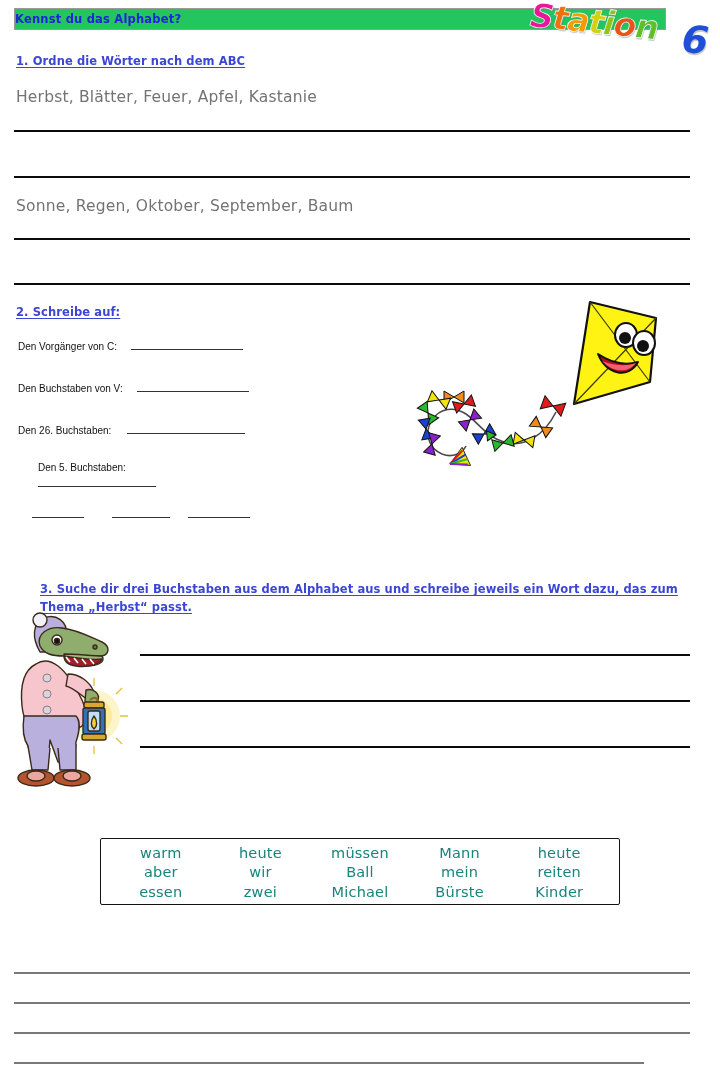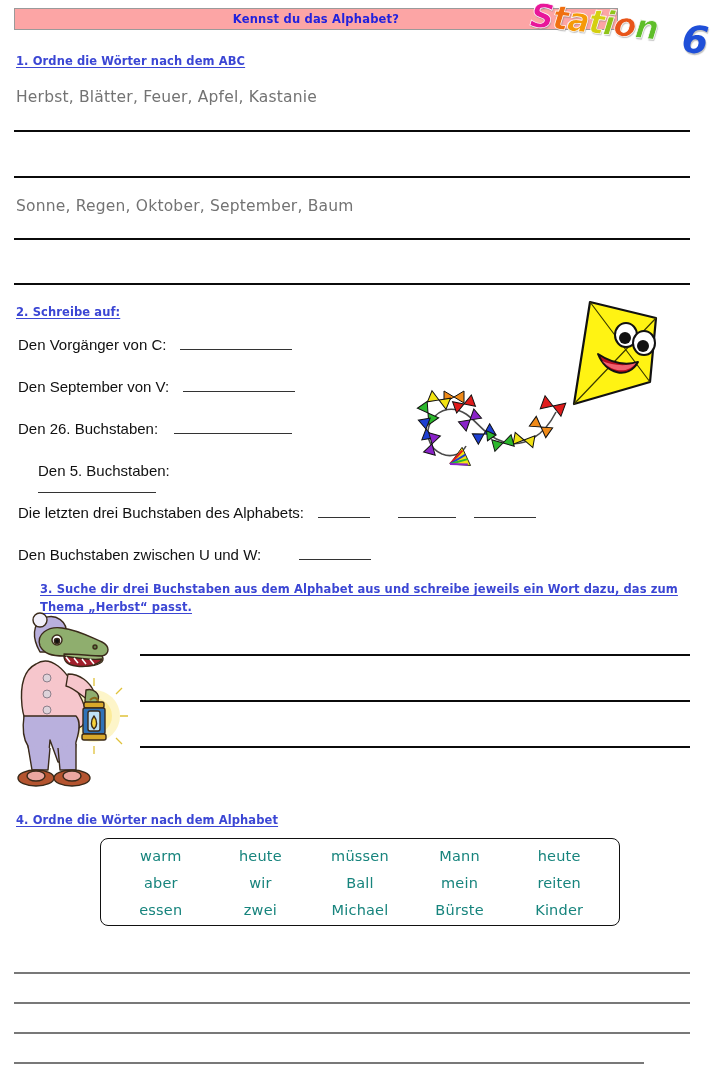--- a/index.html
+++ b/index.html
@@ -20,28 +20,27 @@
   .sheet {
     position: absolute;
     inset: 0;
   }
 
   
   .title-box {
     position: absolute;
     left: 14px;
     top: 8px;
-    width: 604px;
+    width: 652px;
     height: 22px;
     border: 1px solid #9a9a9a;
     box-sizing: border-box;
-    background: #fca5a5;
+    background: #22c55e;
     display: flex;
     align-items: center;
-    justify-content: center;
   }
   .title-text {
     font-family: "DejaVu Sans", sans-serif;
     font-size: 11.5px;
     font-weight: bold;
     color: #2222dd;
     letter-spacing: .2px;
     white-space: nowrap;
   }
 
@@ -119,42 +118,42 @@
   .rule-gray {
     position: absolute;
     height: 0;
     border-top: 2px solid #787878;
   }
 
   
   .q-row {
     position: absolute;
     font-family: "Liberation Sans", sans-serif;
-    font-size: 15px;
+    font-size: 10px;
     color: #111111;
     white-space: nowrap;
     display: flex;
     align-items: baseline;
   }
   .q-label { margin-right: 0; }
   .blank {
     display: inline-block;
     border-bottom: 1px solid #333;
     height: 13px;
   }
 
   
   .wordbox {
     position: absolute;
     left: 100px;
     top: 838px;
     width: 520px;
-    height: 88px;
+    height: 67px;
     border: 1.2px solid #111;
-    border-radius: 8px;
+    border-radius: 2px;
     box-sizing: border-box;
     background: #fff;
   }
   .wordbox-grid {
     position: absolute;
     inset: 0;
     display: grid;
     grid-template-columns: repeat(5, 1fr);
     grid-template-rows: repeat(3, 1fr);
     align-items: center;
@@ -201,45 +200,40 @@
   <div class="rule" style="left:14px; top:283px; width:676px;"></div>
 
   <div class="heading" style="left:16px; top:305px;">2. Schreibe auf:</div>
 
   <div class="q-row" style="left:18px; top:336px;">
     <span class="q-label">Den Vorgänger von C:</span>
     <span class="blank" style="width:112px; margin-left:14px;"></span>
   </div>
 
   <div class="q-row" style="left:18px; top:378px;">
-    <span class="q-label">Den September von V:</span>
+    <span class="q-label">Den Buchstaben von V:</span>
     <span class="blank" style="width:112px; margin-left:14px;"></span>
   </div>
 
   <div class="q-row" style="left:18px; top:420px;">
     <span class="q-label">Den 26. Buchstaben:</span>
     <span class="blank" style="width:118px; margin-left:16px;"></span>
   </div>
 
   <div class="q-row" style="left:18px; top:462px;flex-direction:column;">
     <span class="q-label">Den 5. Buchstaben:</span>
     <span class="blank" style="width:118px; margin-left:20px;"></span>
   </div>
 
   <div class="q-row" style="left:18px; top:504px;">
-    <span class="q-label">Die letzten drei Buchstaben des Alphabets:</span>
     <span class="blank" style="width:52px; margin-left:14px;"></span>
     <span class="blank" style="width:58px; margin-left:28px;"></span>
     <span class="blank" style="width:62px; margin-left:18px;"></span>
   </div>
 
-  <div class="q-row" style="left:18px; top:546px;">
-    <span class="q-label">Den Buchstaben zwischen U und W:</span>
-    <span class="blank" style="width:72px; margin-left:38px;"></span>
-  </div>
 
   <div class="art kite-art">
     <svg viewBox="0 0 268 190" width="268" height="190" xmlns="http://www.w3.org/2000/svg">
 
       <path d="M152 116 C140 140 120 152 100 146 C82 141 74 126 62 118
                C50 110 36 112 28 124 C20 136 24 152 38 158 C48 162 58 158 62 150" fill="none" stroke="#4a4a4a" stroke-width="1.6"></path>
       <g stroke="#111" stroke-width="1">
 
         <g transform="translate(149,110) rotate(20)">
           <path d="M0 0 L-11 -7 L-11 7 Z" fill="#e01b1b"></path>
@@ -376,21 +370,20 @@
         <path d="M88 88 C92 84 96 86 96 90" fill="none" stroke="#8a6a1a" stroke-width="2"></path>
         <rect x="82" y="90" width="20" height="6" rx="2" fill="#d8a82a"></rect>
         <rect x="81" y="96" width="22" height="26" rx="2" fill="#2f72b8"></rect>
         <rect x="86" y="99" width="12" height="20" rx="2" fill="#bfe0f5"></rect>
         <path d="M92 104 C96 109 95 115 92 117 C89 115 88 109 92 104 Z" fill="#f7d23a"></path>
         <rect x="80" y="122" width="24" height="6" rx="2" fill="#d8a82a"></rect>
       </g>
     </svg>
   </div>
 
-  <div class="heading" style="left:16px; top:813px;">4. Ordne die Wörter nach dem Alphabet</div>
 
   <div class="wordbox">
     <div class="wordbox-grid" id="wordbox-grid">
         <div class="cell">warm</div>
         <div class="cell">heute</div>
         <div class="cell">müssen</div>
         <div class="cell">Mann</div>
         <div class="cell">heute</div>
         <div class="cell">aber</div>
         <div class="cell">wir</div>

